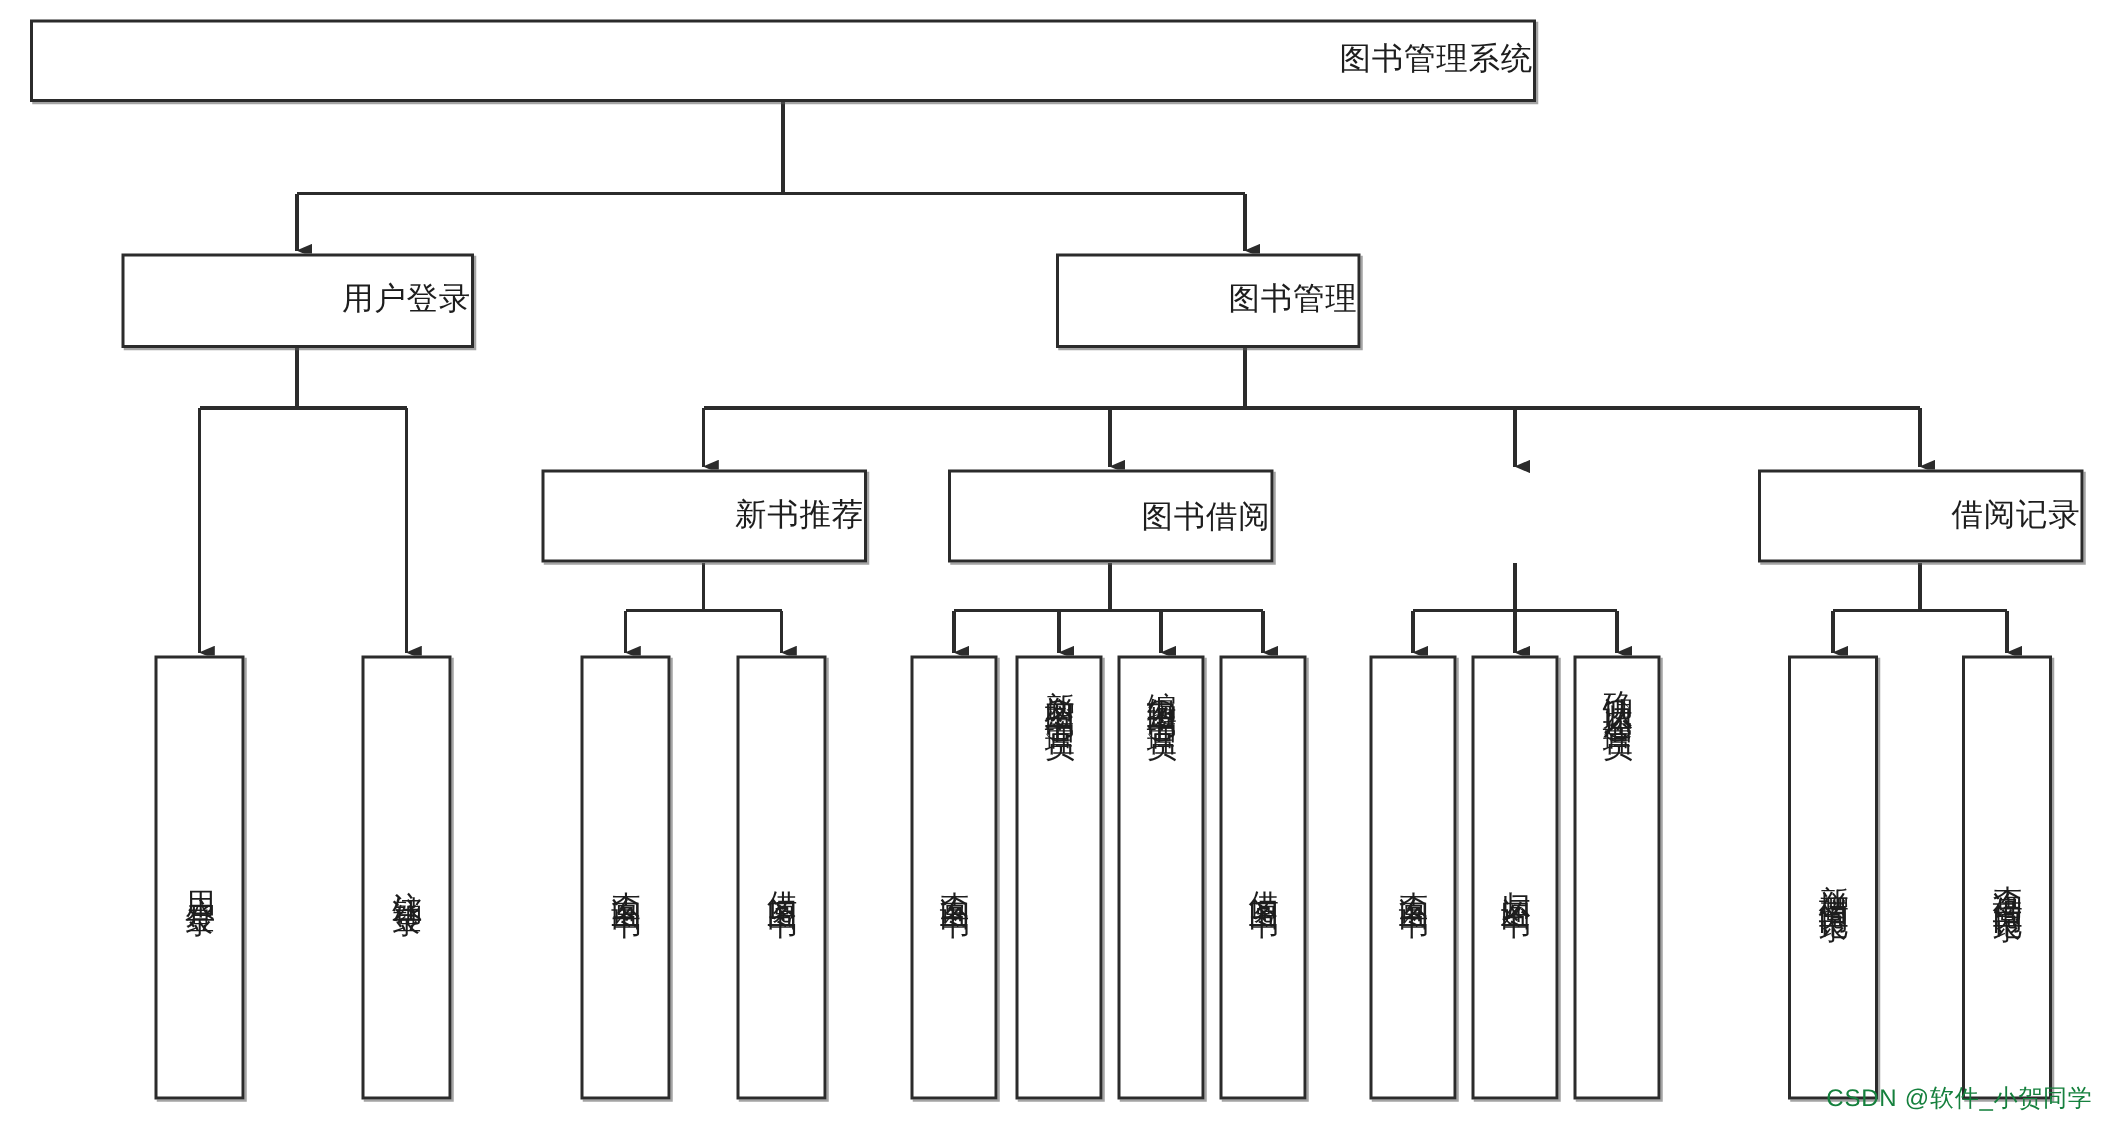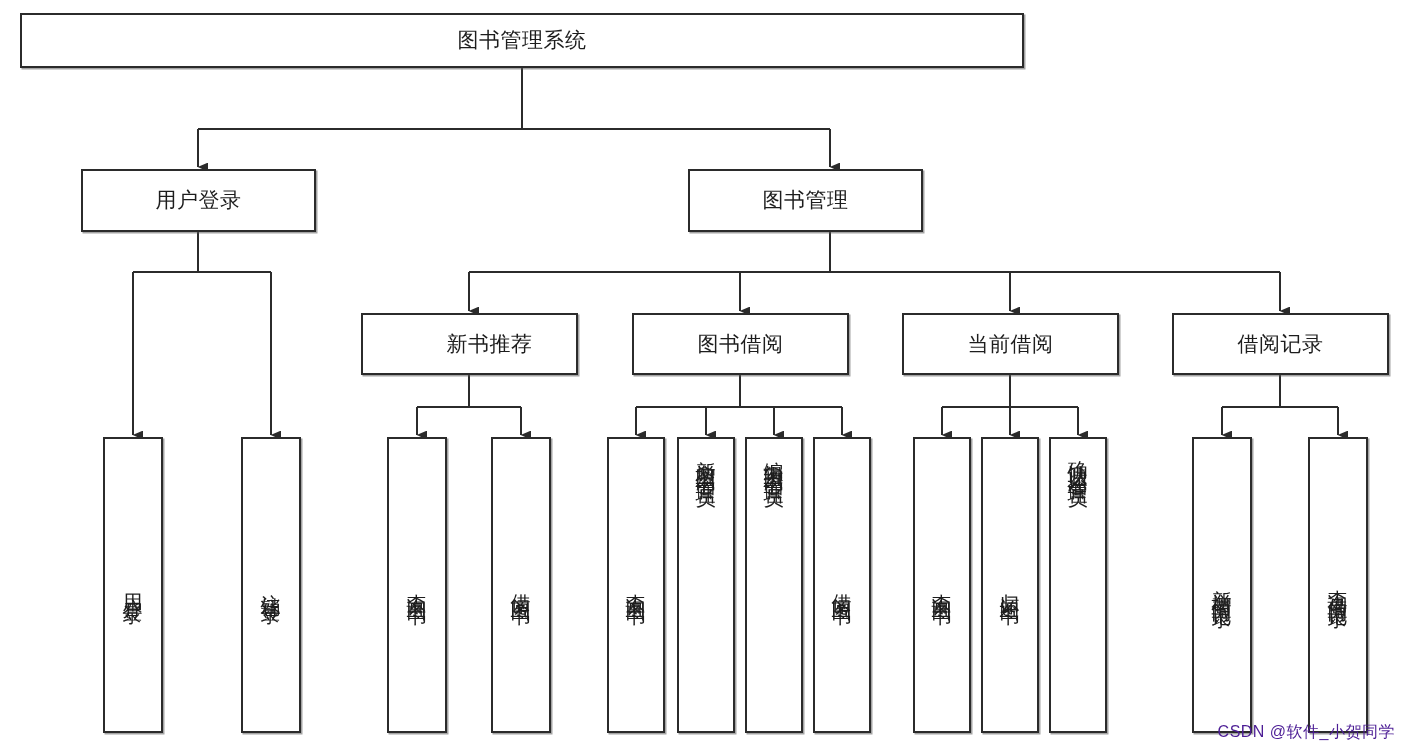--- a/index.html
+++ b/index.html
@@ -26,21 +26,21 @@
     display: block;
   }
   .node-box {
     position: absolute;
     box-sizing: border-box;
     background: #ffffff;
     border: 2px solid #2b2b2b;
     box-shadow: 1.5px 1.5px 0 rgba(90,90,90,0.55);
     display: flex;
     align-items: center;
-    justify-content: center;
+    justify-content: flex-end;
   }
   .node-label {
     color: #1d1d1d;
     line-height: 1.18;
     text-align: center;
     white-space: pre;
     letter-spacing: 0.5px;
   }
   .node-h .node-label {
     font-size: 21px;
@@ -63,21 +63,21 @@
   }
   .node-v.center-v {
     align-items: center;
     padding-top: 0;
   }
   #watermark {
     position: absolute;
     right: 10px;
     bottom: 4px;
     font-size: 16px;
-    color: #4c1d95;
+    color: #15803d;
     letter-spacing: 0.5px;
     user-select: none;
     white-space: nowrap;
   }
 </style>
 </head>
 <body>
 
 <div id="stage">
 
@@ -134,33 +134,30 @@
     </g>
   </svg>
 
   <div class="node-box node-h node-root" style="left:20px; top:13px; width:1004px; height:55px;">
     <span class="node-label">图书管理系统</span>
   </div>
 
   <div class="node-box node-h" style="left:81px; top:169px; width:235px; height:63px;">
     <span class="node-label">用户登录</span>
   </div>
-  <div class="node-box node-h" style="left:688px; top:169px; width:235px; height:63px;">
+  <div class="node-box node-h" style="left:704px; top:169px; width:203px; height:63px;">
     <span class="node-label">图书管理</span>
   </div>
 
   <div class="node-box node-h" style="left:361px; top:313px; width:217px; height:62px;padding-left:40px;">
     <span class="node-label">新书推荐</span>
   </div>
   <div class="node-box node-h" style="left:632px; top:313px; width:217px; height:62px;font-family:Liberation Serif, serif;">
     <span class="node-label">图书借阅</span>
   </div>
-  <div class="node-box node-h" style="left:902px; top:313px; width:217px; height:62px;">
-    <span class="node-label">当前借阅</span>
-  </div>
   <div class="node-box node-h" style="left:1172px; top:313px; width:217px; height:62px;">
     <span class="node-label">借阅记录</span>
   </div>
 
   <div class="node-box node-v center-v" style="left:103px; top:437px; width:60px; height:296px;">
     <span class="node-label">用户登录</span>
   </div>
   <div class="node-box node-v center-v" style="left:241px; top:437px; width:60px; height:296px;">
     <span class="node-label">注销登录</span>
   </div>

